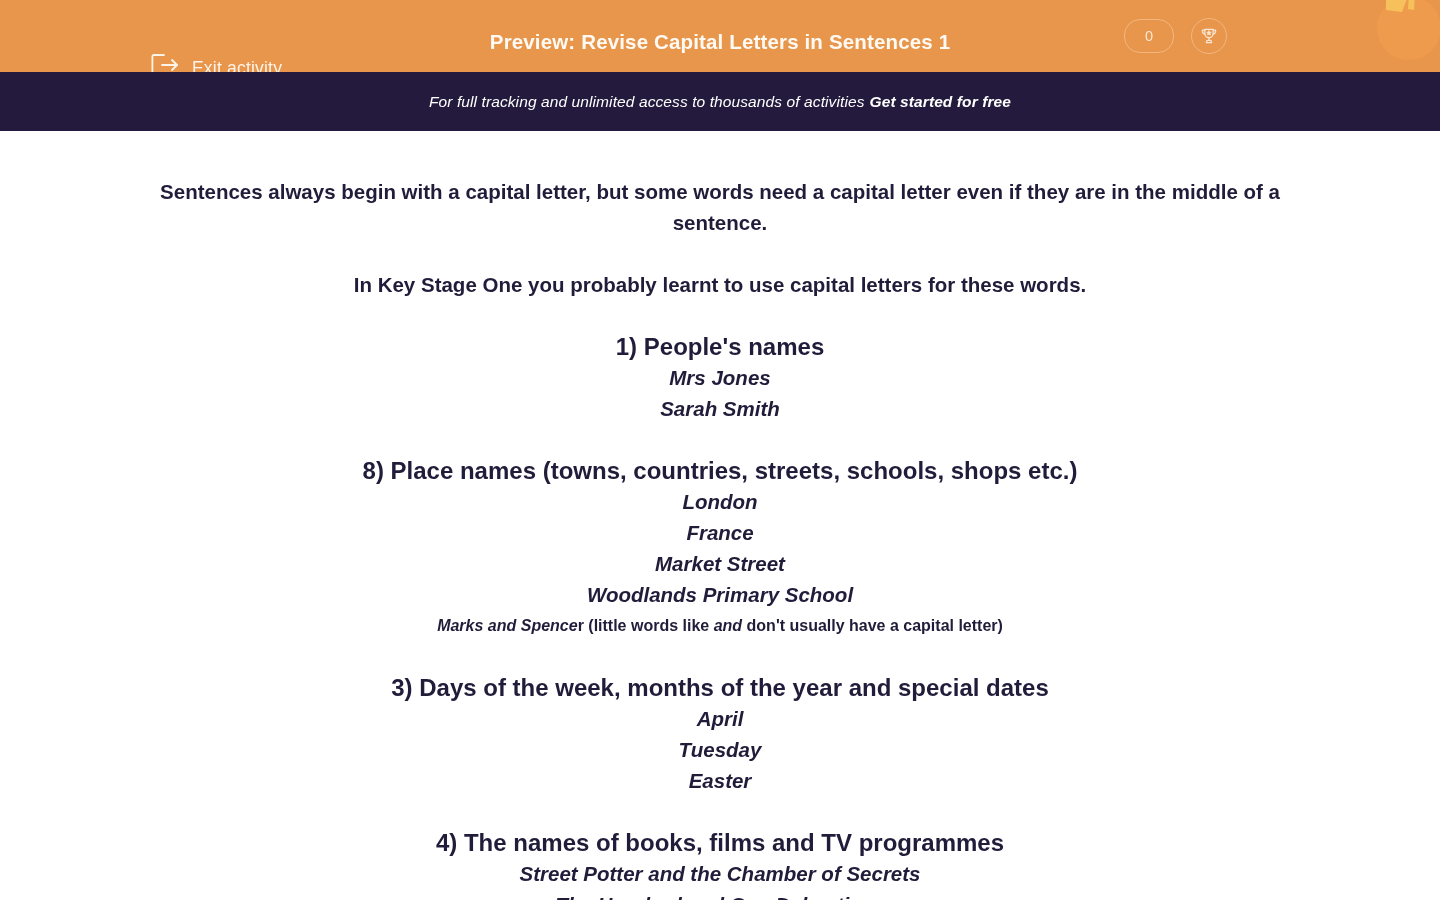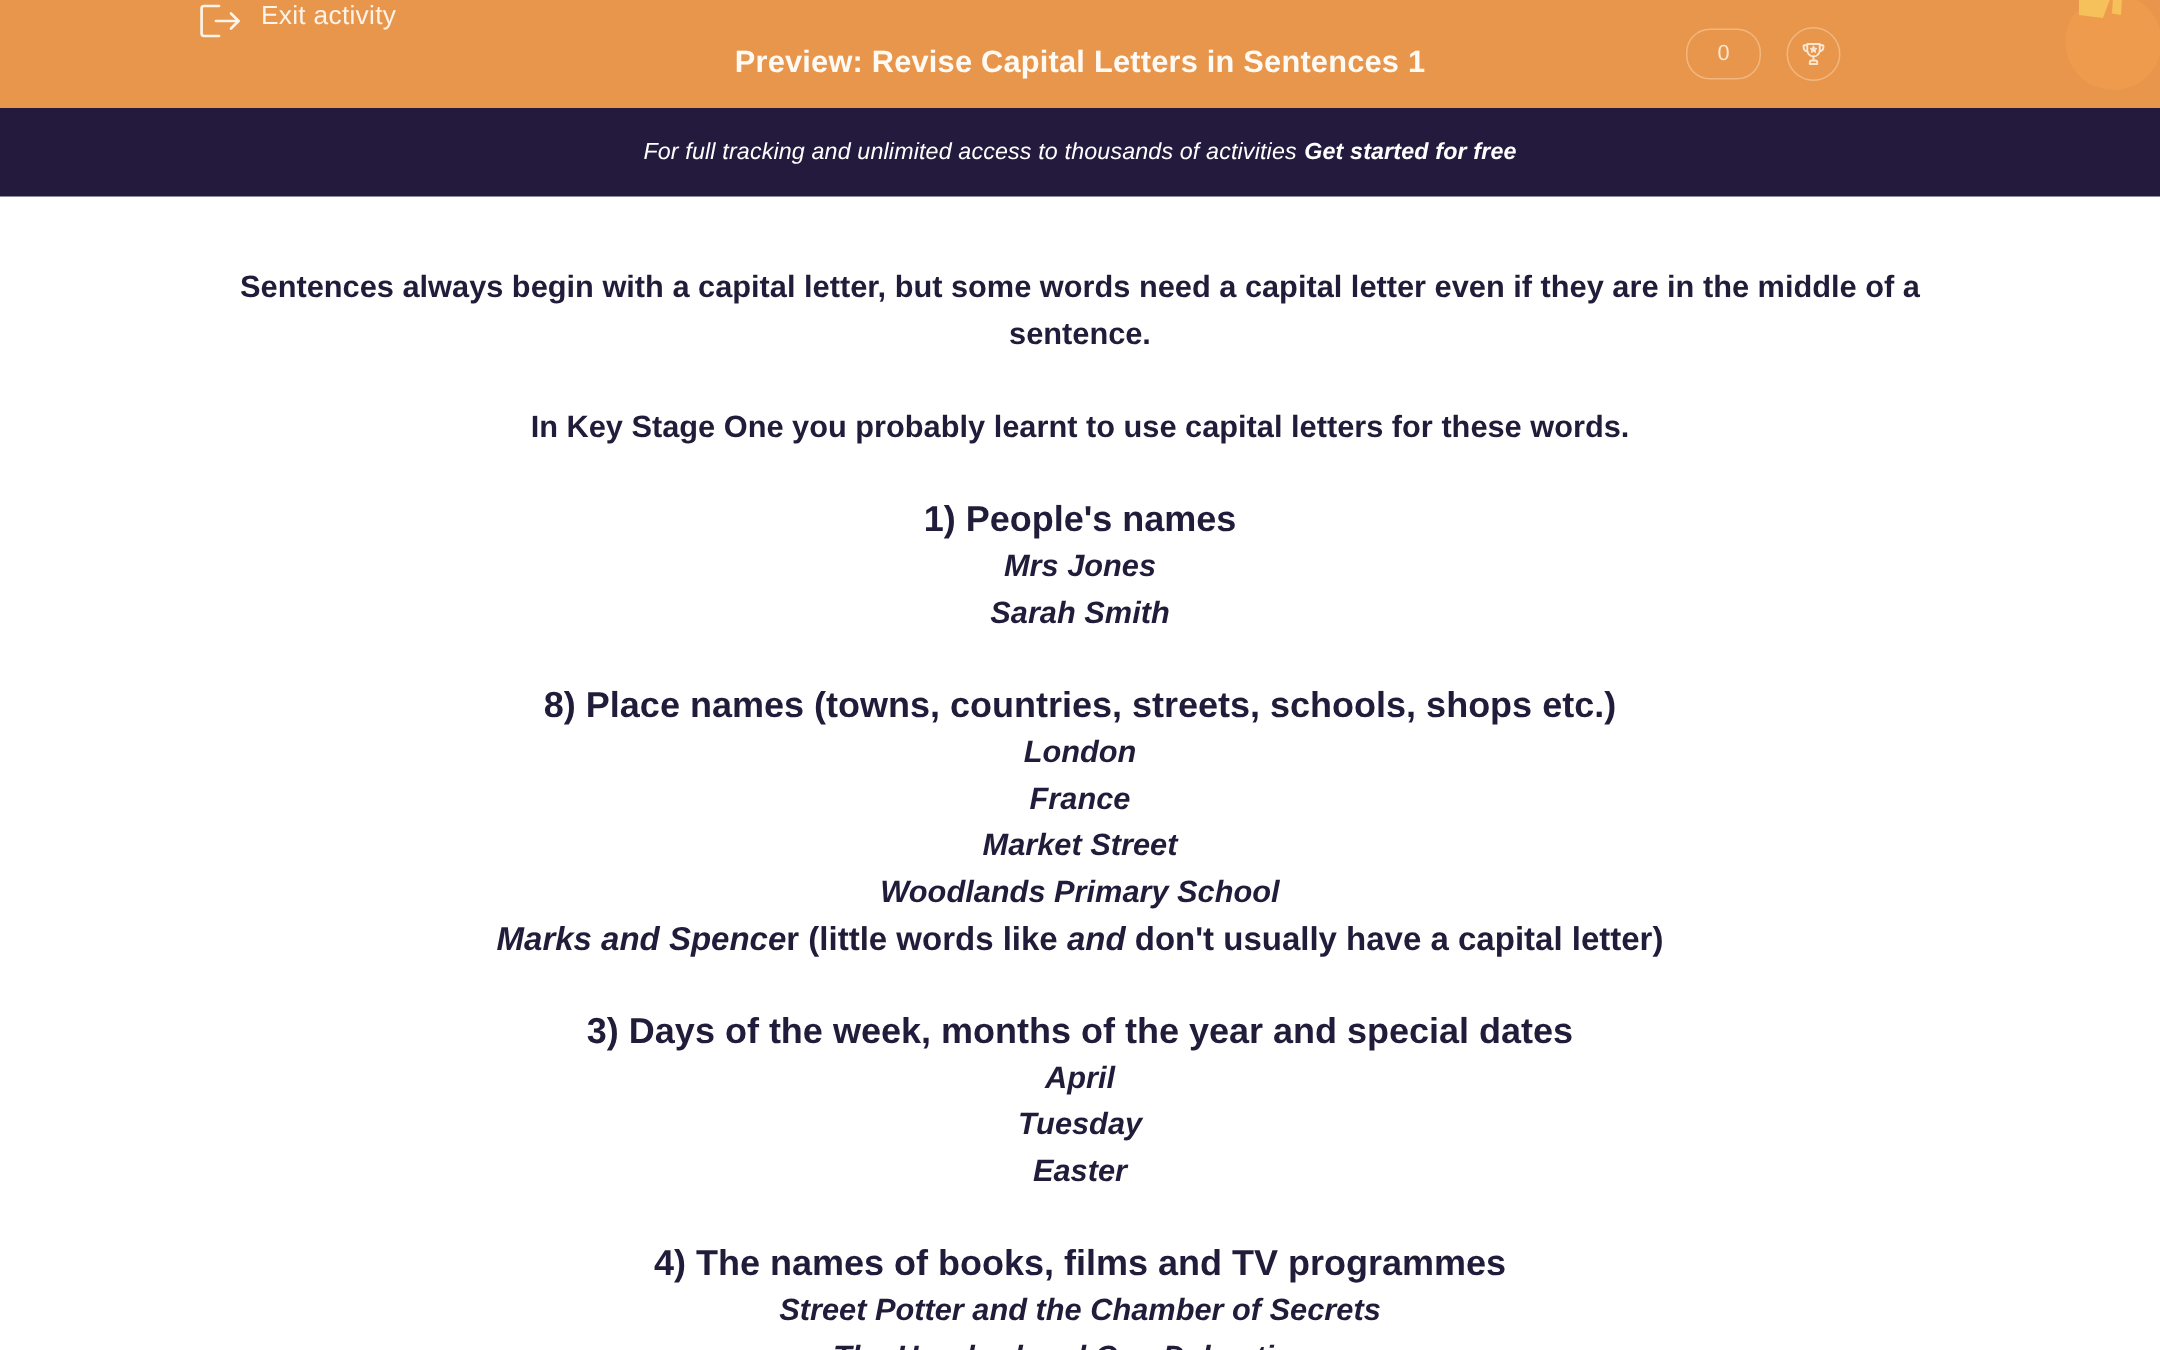--- a/index.html
+++ b/index.html
@@ -20,25 +20,25 @@
   .topbar {
     position: relative;
     height: 72px;
     background: #e8964c;
     display: flex;
     align-items: center;
     overflow: hidden;
   }
   .exit-activity {
     position: absolute;
-    left: 132px;
+    left: 150px;
     top: 0;
     height: 79px;
     display: flex;
-    align-items: flex-start;
+    align-items: flex-end;
     gap: 12px;
     cursor: pointer;
     user-select: none;
   }
   .exit-icon {
     width: 30px;
     height: 28px;
     display: block;
   }
   .exit-label {
@@ -149,21 +149,21 @@
     color: #201c3a;
   }
   .example-line {
     font-size: 20.5px;
     font-weight: bold;
     font-style: italic;
     line-height: 31px;
     color: #201c3a;
   }
   .mixed-line {
-    font-size: 22px;
+    font-size: 16px;
     font-weight: bold;
     line-height: 31px;
     color: #201c3a;
   }
   .mixed-line i { font-style: italic; }
 </style>
 </head>
 <body>
 
 <div class="topbar">

